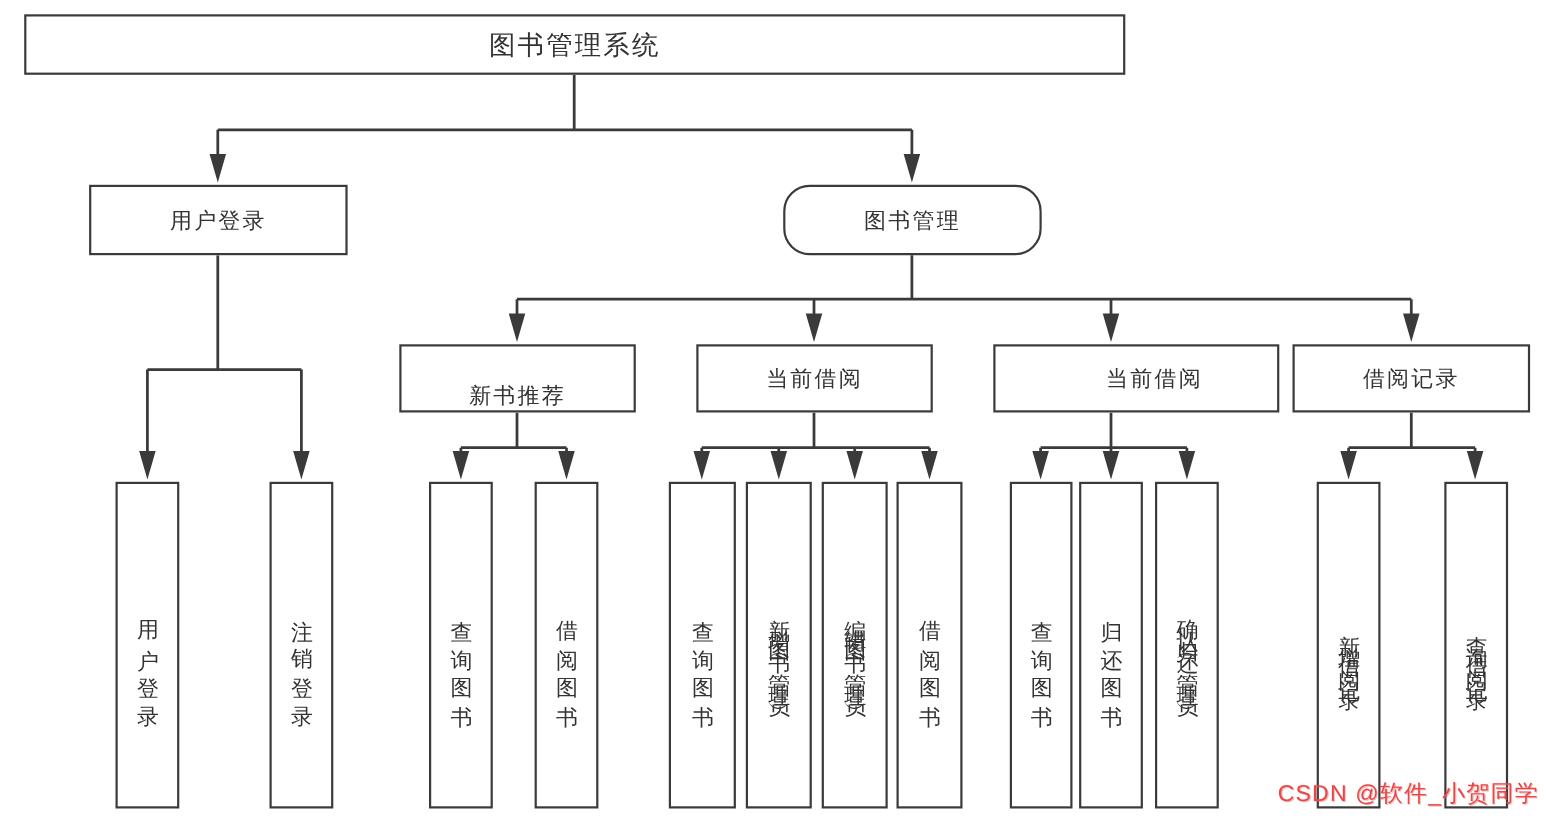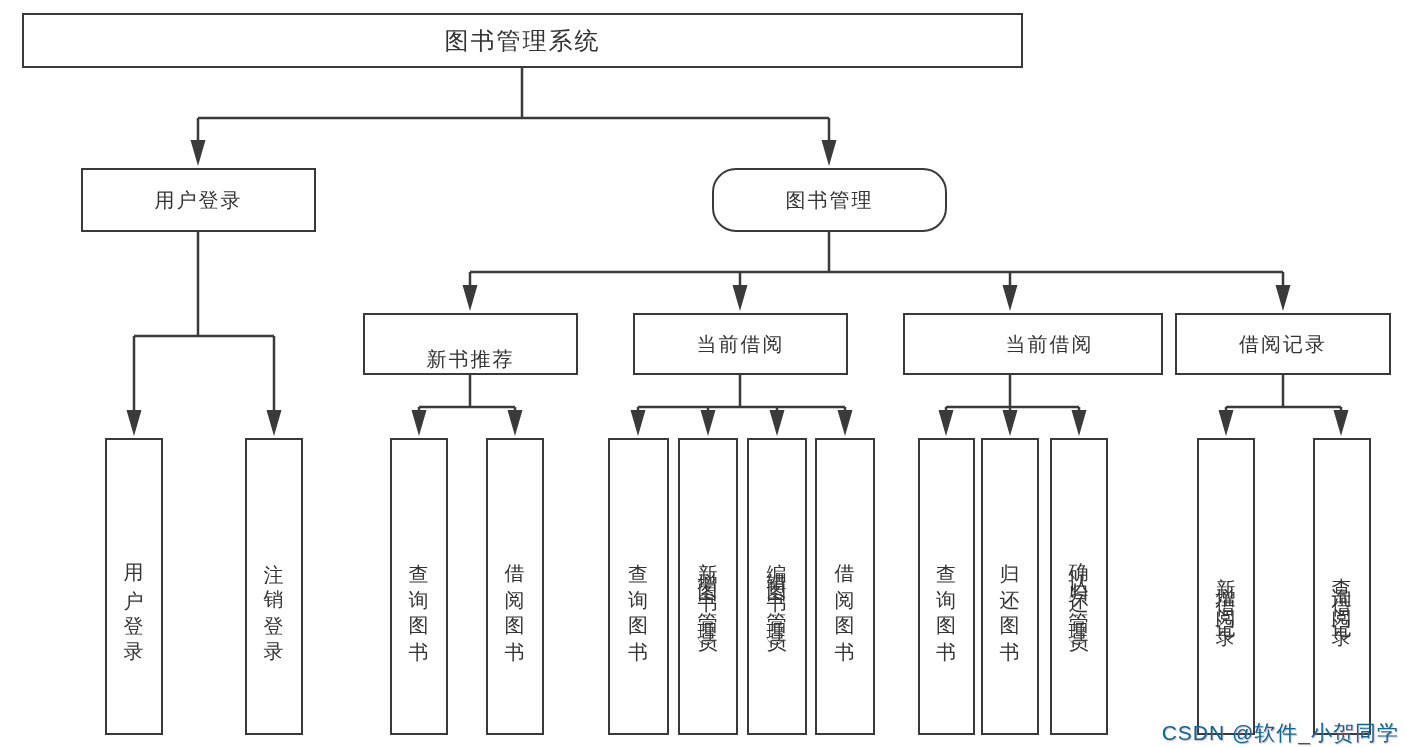--- a/index.html
+++ b/index.html
@@ -47,23 +47,23 @@
     font-size: 20px;
     color: #333333;
     line-height: 1;
   }
   .vshort { letter-spacing: 26px; margin-bottom: -26px; }
   .vlong  { letter-spacing: 10px; margin-bottom: -10px; }
 
   .watermark {
     position: absolute;
     right: 6px;
-    bottom: 0;
+    bottom: 12px;
     font-size: 21px;
-    color: #0369a1;
+    color: #ef4444;
     letter-spacing: 1px;
     white-space: nowrap;
     z-index: 3;
     text-shadow: 1px 1px 0 rgba(214, 100, 100, 0.45);
   }
 </style>
 </head>
 <body>
 
 <div class="canvas">

